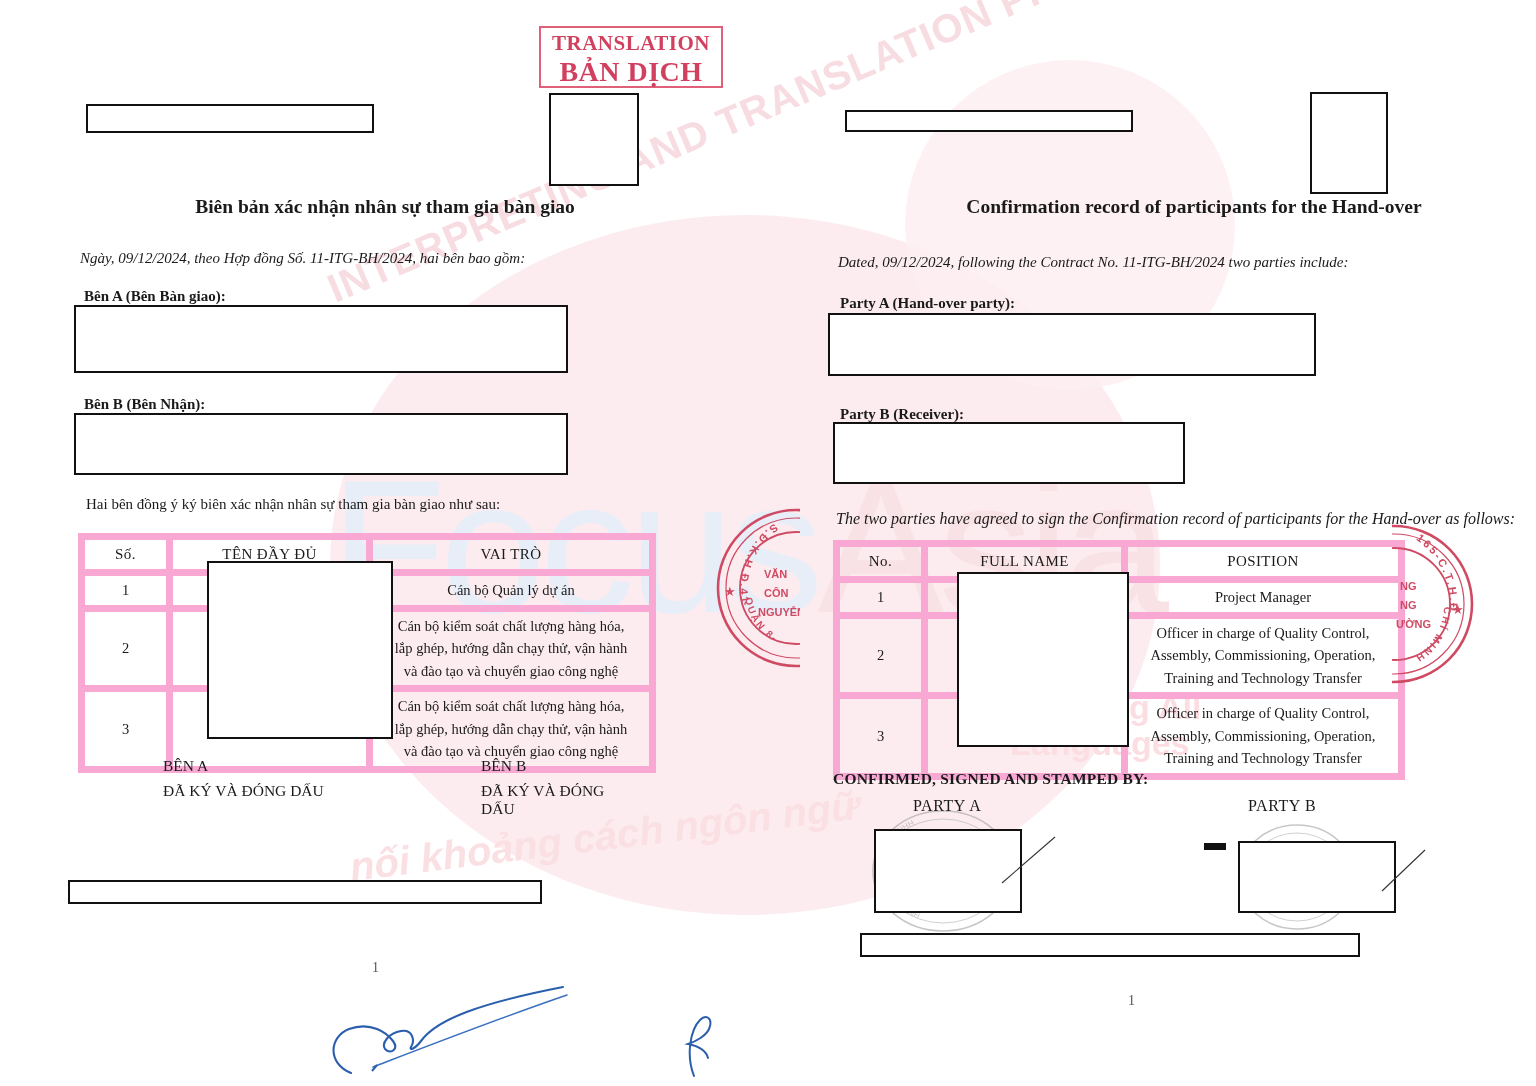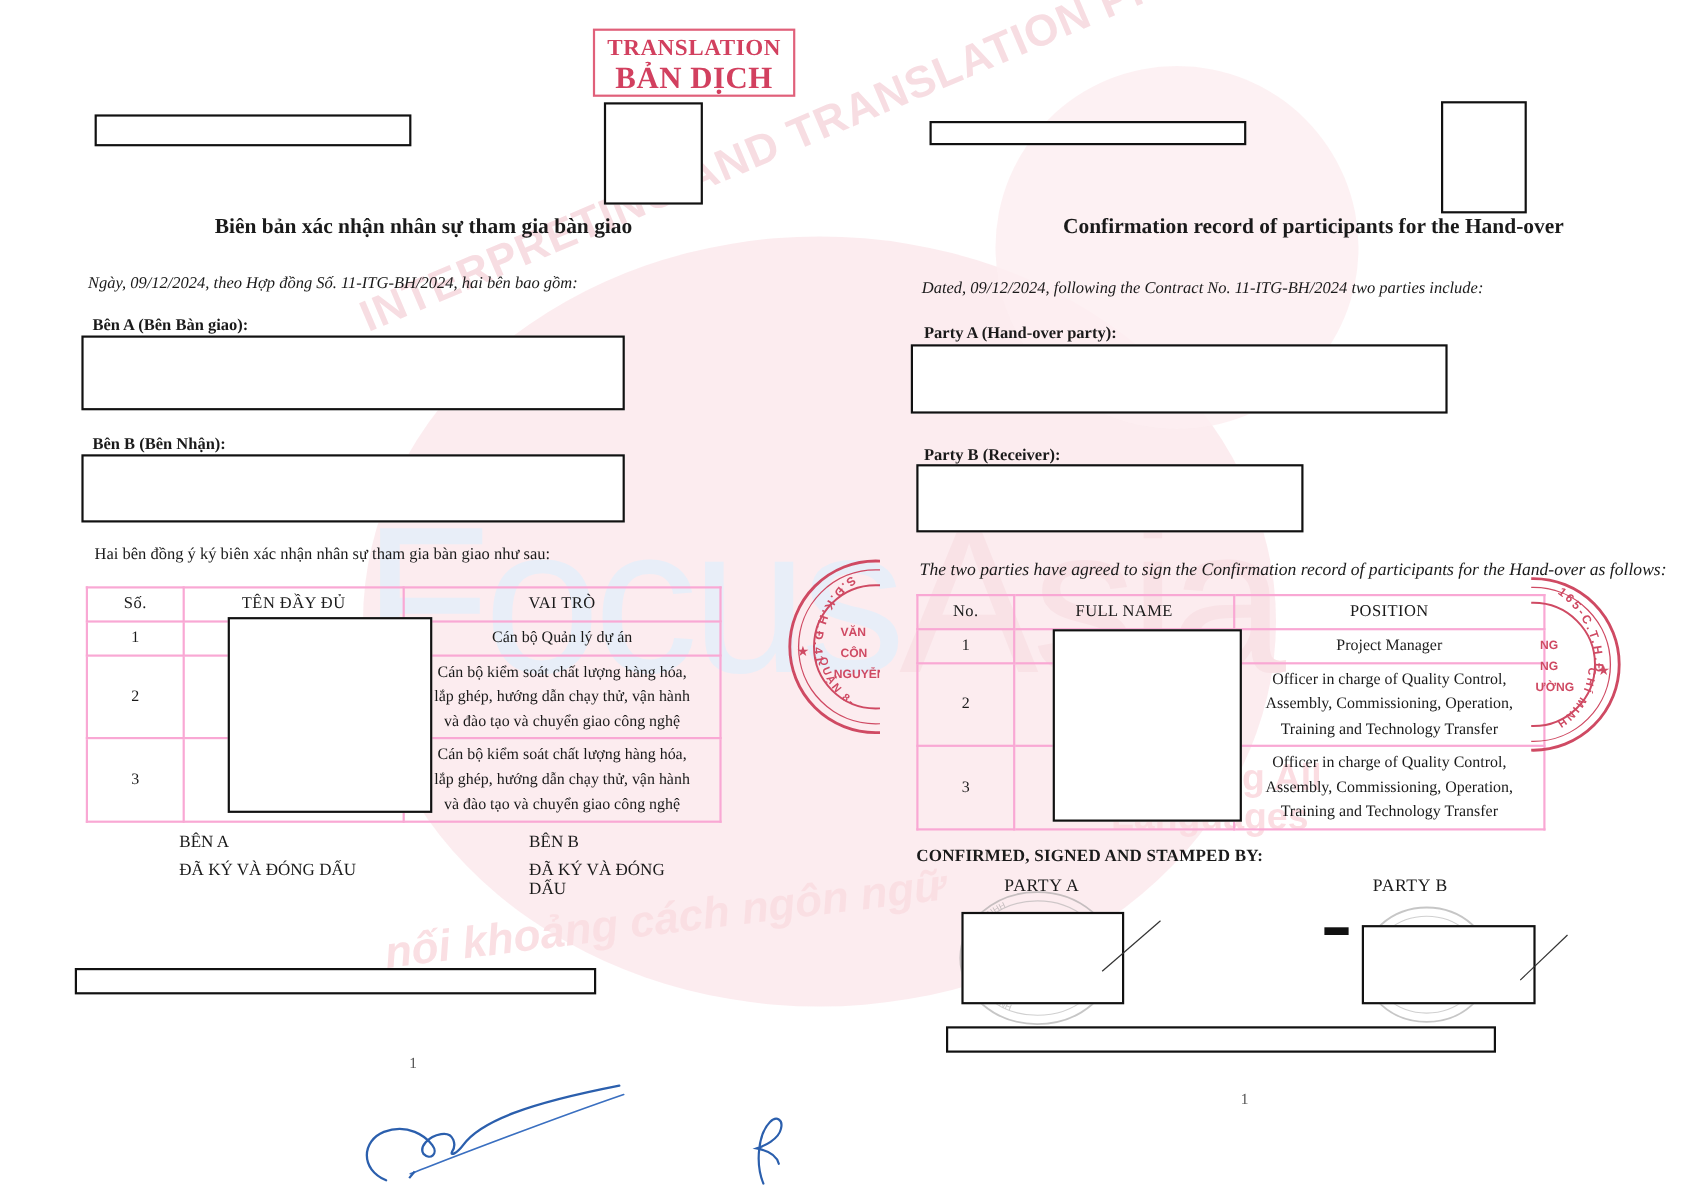--- a/index.html
+++ b/index.html
@@ -118,21 +118,21 @@
   }
   .intro-line { font-size: 15px; white-space: nowrap; }
 
   
   table.rec {
     position: absolute;
     border-collapse: collapse;
     font-size: 14.5px;
   }
   table.rec td, table.rec th {
-    border: 2px solid #f9a8d4;
+    border: 7px solid #f9a8d4;
     text-align: center;
     vertical-align: middle;
     font-weight: 400;
     padding: 3px 4px;
     line-height: 1.55;
   }
   table.rec th { font-size: 15px; letter-spacing: .4px; }
   .col-no { width: 88px; }
   .col-name { width: 200px; }
 

